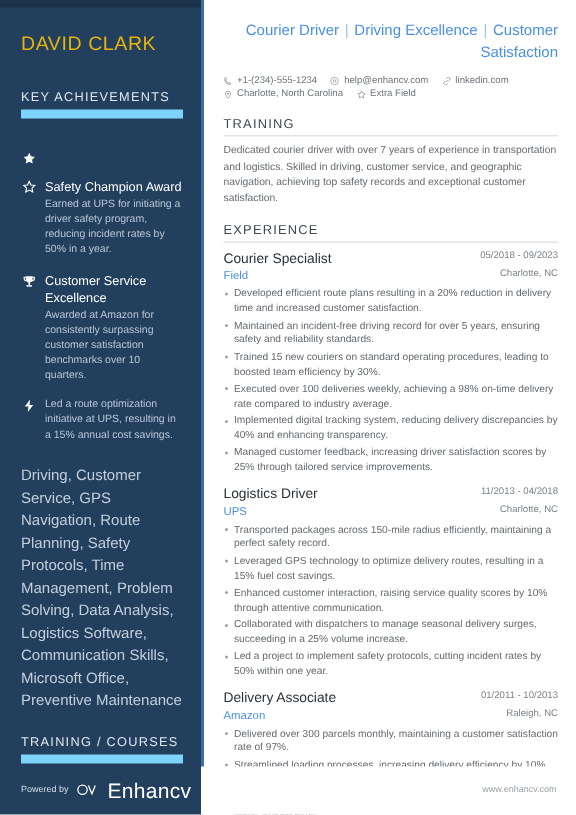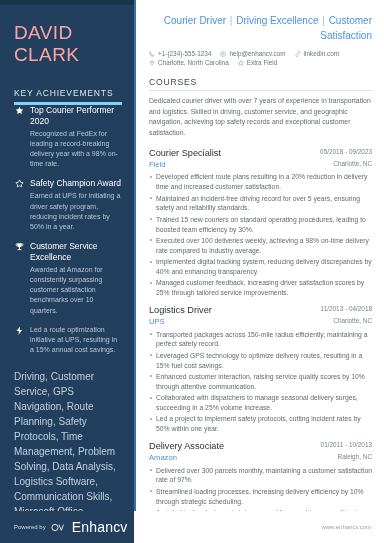--- a/index.html
+++ b/index.html
@@ -17,28 +17,28 @@
     background: #22405e;
     color: #ffffff;
     padding: 0 12px 0 14px;
     position: relative;
   }
   .sidebar-topbar {
     position: absolute; top:0; left:0; right:0; height:5px; background:#1b334b;
   }
   .name-block { padding-top: 22px; padding-bottom: 22px; }
   .name {
-    font-size: 19px; letter-spacing: 0.4px; font-weight: 400; color:#fca5a5;
+    font-size: 13px; letter-spacing: 0.4px; font-weight: 400; color:#eab308;
     line-height: 1.15;
   }
   .side-section { margin-bottom: 14px; }
   .side-heading {
     font-size: 8.5px; letter-spacing: 0.85px; color:#dfe6ee; font-weight:400;
-    padding-bottom: 4px; margin-bottom: 0;
-    border-bottom: 3px solid #7dd3fc;
+    padding-bottom: 4px; margin-bottom: 21px;
+    border-bottom: 6px solid #7dd3fc;
   }
   .ach { display: flex; gap: 6px; margin-bottom: 9px; align-items: flex-start; }
   .ach-icon { width: 10px; min-width:10px; margin-top: 1px; display:flex; justify-content:center; }
   .ach-icon svg { display:block; }
   .ach-body { flex: 1; }
   .ach-title { font-size: 8.5px; color:#ffffff; line-height: 1.3; margin-bottom: 2px; }
   .ach-desc { font-size: 7px; color:#b9c6d4; line-height: 1.45; }
   .skills-text { font-size: 10px; color:#c3cfdb; line-height: 1.5; }
   .course { margin-bottom: 9px; }
   .course-title { font-size: 8.3px; color:#ffffff; line-height:1.3; margin-bottom: 2px; }
@@ -108,24 +108,20 @@
 
     <section class="side-section">
       <div class="side-heading">KEY ACHIEVEMENTS</div>
 
       <div class="ach">
         <span class="ach-icon">
           <svg width="9" height="9" viewBox="0 0 24 24">
               <polygon fill="#ffffff" points="12,2 15.1,8.6 22,9.6 17,14.6 18.2,21.5 12,18.2 5.8,21.5 7,14.6 2,9.6 8.9,8.6"></polygon>
             </svg>
         </span>
-        <div class="ach-body">
-          <div class="ach-title">Top Courier Performer 2020</div>
-          <div class="ach-desc">Recognized at FedEx for leading a record-breaking delivery year with a 98% on-time rate.</div>
-        </div>
       </div>
 
       <div class="ach">
         <span class="ach-icon">
           <svg width="9" height="9" viewBox="0 0 24 24">
               <polygon fill="none" stroke="#ffffff" stroke-width="2" points="12,2.5 15,8.8 21.8,9.8 16.9,14.5 18.1,21.2 12,18 5.9,21.2 7.1,14.5 2.2,9.8 9,8.8"></polygon>
             </svg>
         </span>
         <div class="ach-body">
           <div class="ach-title">Safety Champion Award</div>
@@ -214,25 +210,26 @@
         <span class="contact-item">
           <svg width="6" height="6" viewBox="0 0 24 24">
               <polygon fill="none" stroke="#6d757d" stroke-width="2.2" points="12,2.5 15,8.8 21.8,9.8 16.9,14.5 18.1,21.2 12,18 5.9,21.2 7.1,14.5 2.2,9.8 9,8.8"></polygon>
             </svg>
           <span>Extra Field</span>
         </span>
       </div>
     </div>
 
     <section class="section">
-      <div class="sec-heading">COURSES</div>
+      <div class="sec-heading">TRAINING</div>
       <div class="summary-text">Dedicated courier driver with over 7 years of experience in transportation and logistics. Skilled in driving, customer service, and geographic navigation, achieving top safety records and exceptional customer satisfaction.</div>
     </section>
 
     <section class="section">
+      <div class="sec-heading">EXPERIENCE</div>
 
       <div class="job">
         <div class="job-line">
           <div class="job-title">Courier Specialist</div>
           <div class="job-date">05/2018 - 09/2023</div>
         </div>
         <div class="job-line">
           <div class="job-company">Field</div>
           <div class="job-loc">Charlotte, NC</div>
         </div>

